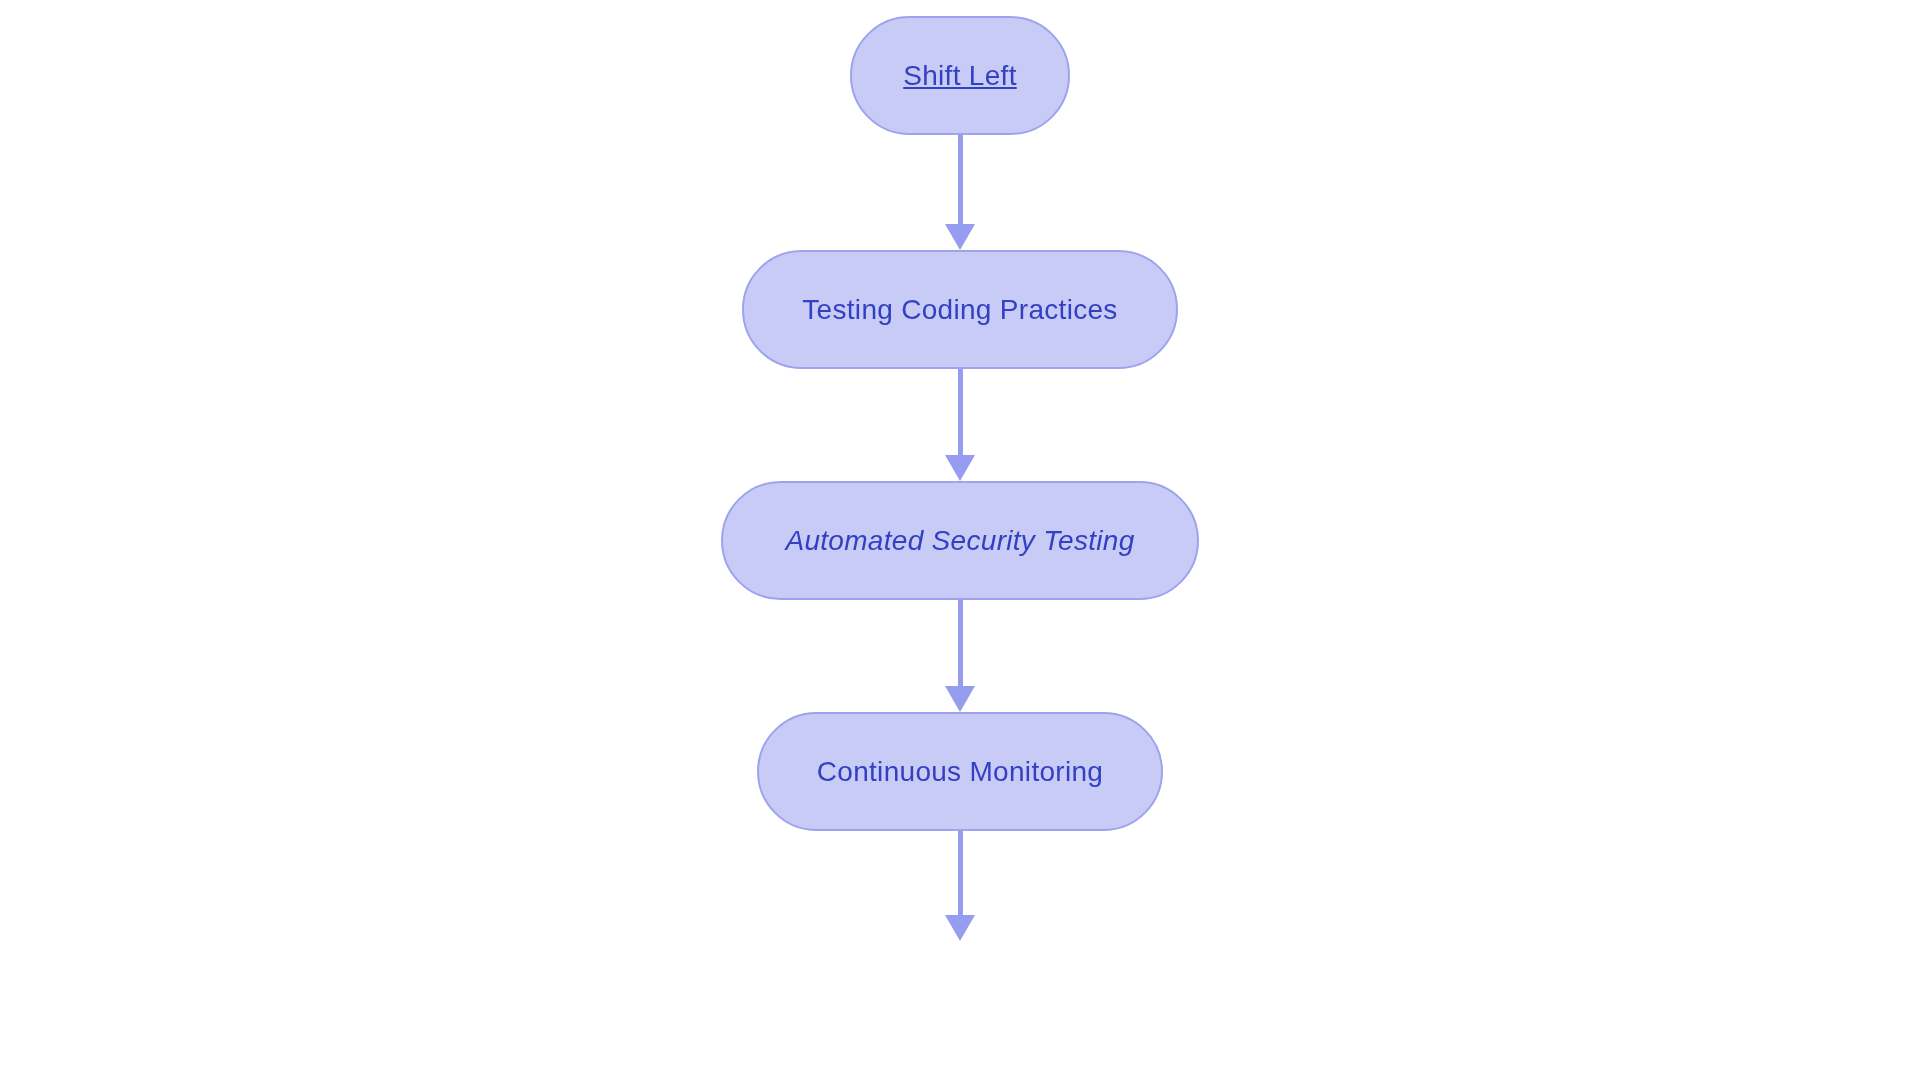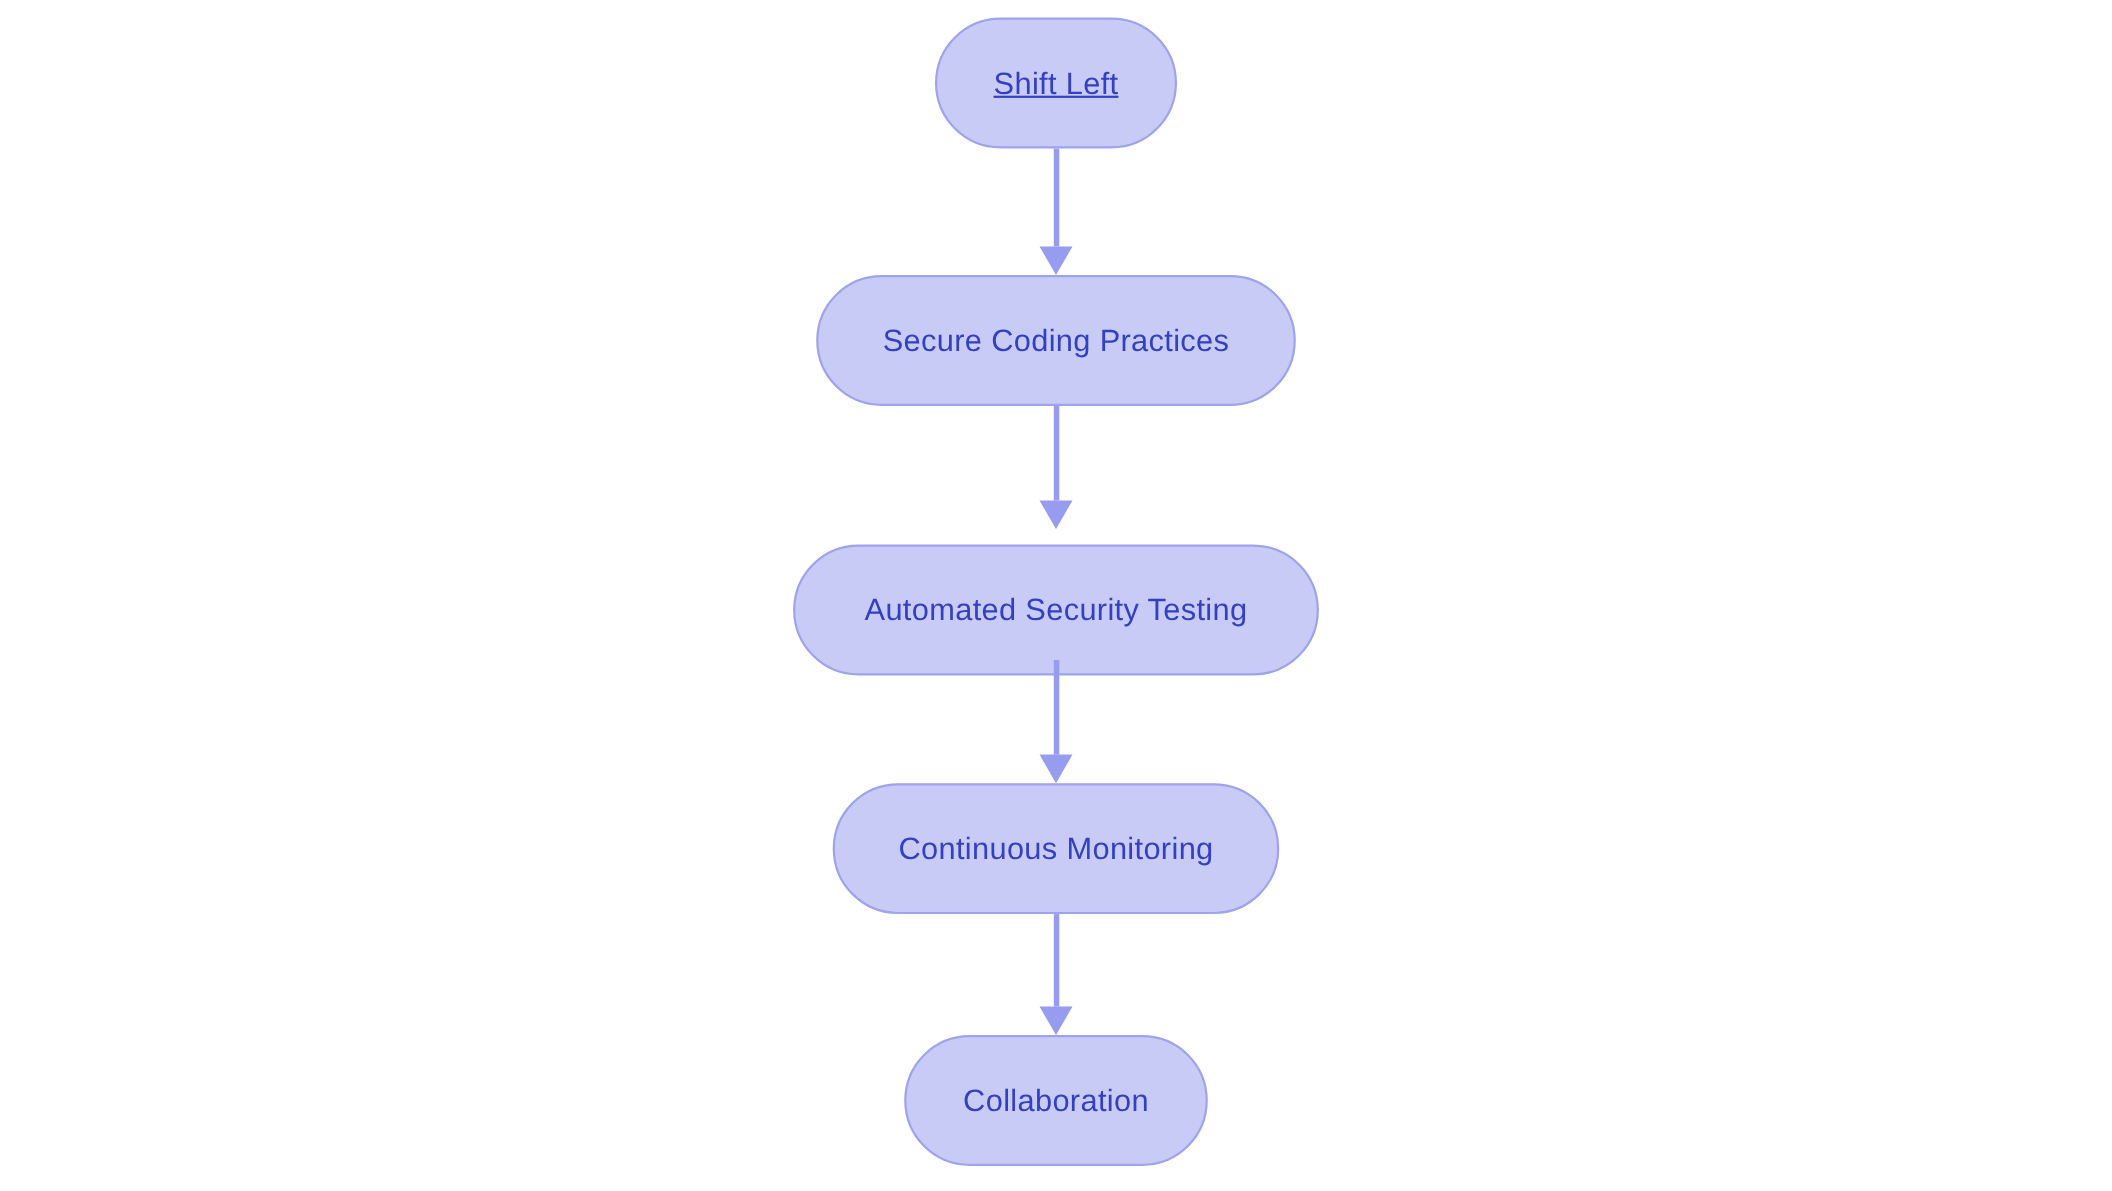--- a/index.html
+++ b/index.html
@@ -58,43 +58,40 @@
   <div class="node" style="left:850px; top:16px; width:220px;text-decoration:underline;">
     <span>Shift Left</span>
   </div>
 
   <div class="arrow" style="left:945px; top:135px; height:115px;">
     <div class="shaft"></div>
     <div class="head"></div>
   </div>
 
   <div class="node" style="left:742px; top:250px; width:436px;">
-    <span>Secure Coding Practices</span>
+    <span>Testing Coding Practices</span>
   </div>
 
   <div class="arrow" style="left:945px; top:369px; height:112px;">
     <div class="shaft"></div>
     <div class="head"></div>
   </div>
 
-  <div class="node" style="left:721px; top:495px; width:478px;">
+  <div class="node" style="left:721px; top:481px; width:478px;font-style:italic;">
     <span>Automated Security Testing</span>
   </div>
 
   <div class="arrow" style="left:945px; top:600px; height:112px;">
     <div class="shaft"></div>
     <div class="head"></div>
   </div>
 
   <div class="node" style="left:757px; top:712px; width:406px;">
     <span>Continuous Monitoring</span>
   </div>
 
   <div class="arrow" style="left:945px; top:831px; height:110px;">
     <div class="shaft"></div>
     <div class="head"></div>
   </div>
 
-  <div class="node" style="left:822px; top:941px; width:276px;">
-    <span>Collaboration</span>
-  </div>
 
 </div>
 
 </body></html>

